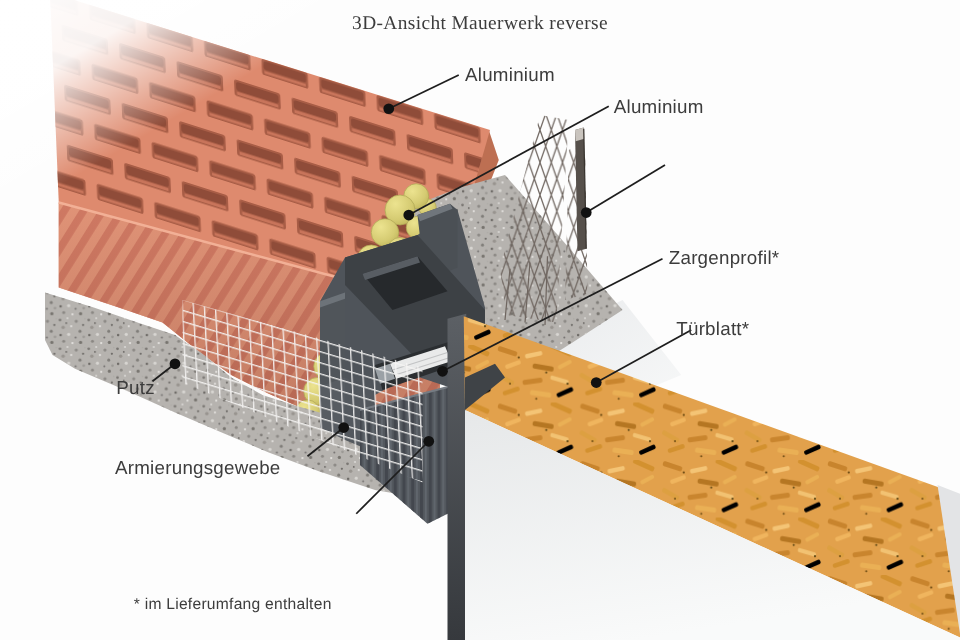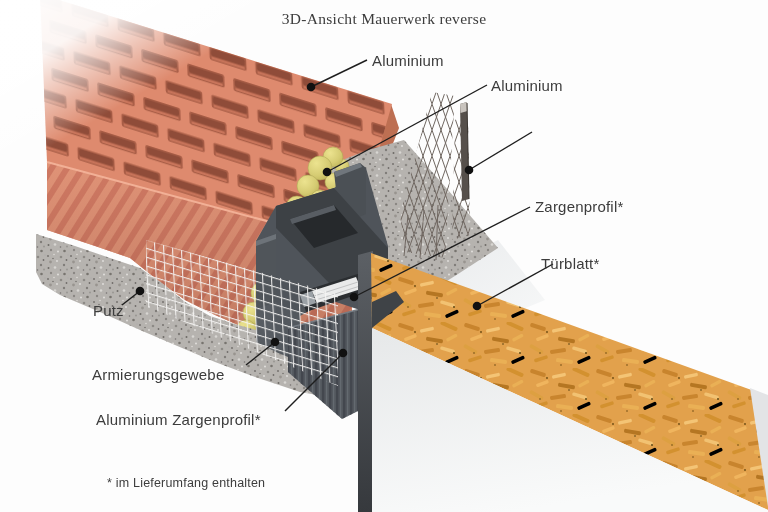--- a/index.html
+++ b/index.html
@@ -259,16 +259,15 @@
 </svg>
 
   <div class="title">3D-Ansicht Mauerwerk reverse</div>
 
   <div class="lbl" style="left:372px;top:52px">Aluminium</div>
   <div class="lbl" style="left:491px;top:77px">Aluminium</div>
   <div class="lbl" style="left:535px;top:198px">Zargenprofil*</div>
   <div class="lbl" style="left:541px;top:255px">Türblatt*</div>
   <div class="lbl" style="left:93px;top:302px">Putz</div>
   <div class="lbl" style="left:92px;top:366px">Armierungsgewebe</div>
-  <div class="lbl" style="left:96px;top:411px">Aluminium Zargenprofil*</div>
 
   <div class="footnote" style="left:59px;top:476px">* im Lieferumfang enthalten</div>
 </div>
 
 </body></html>

